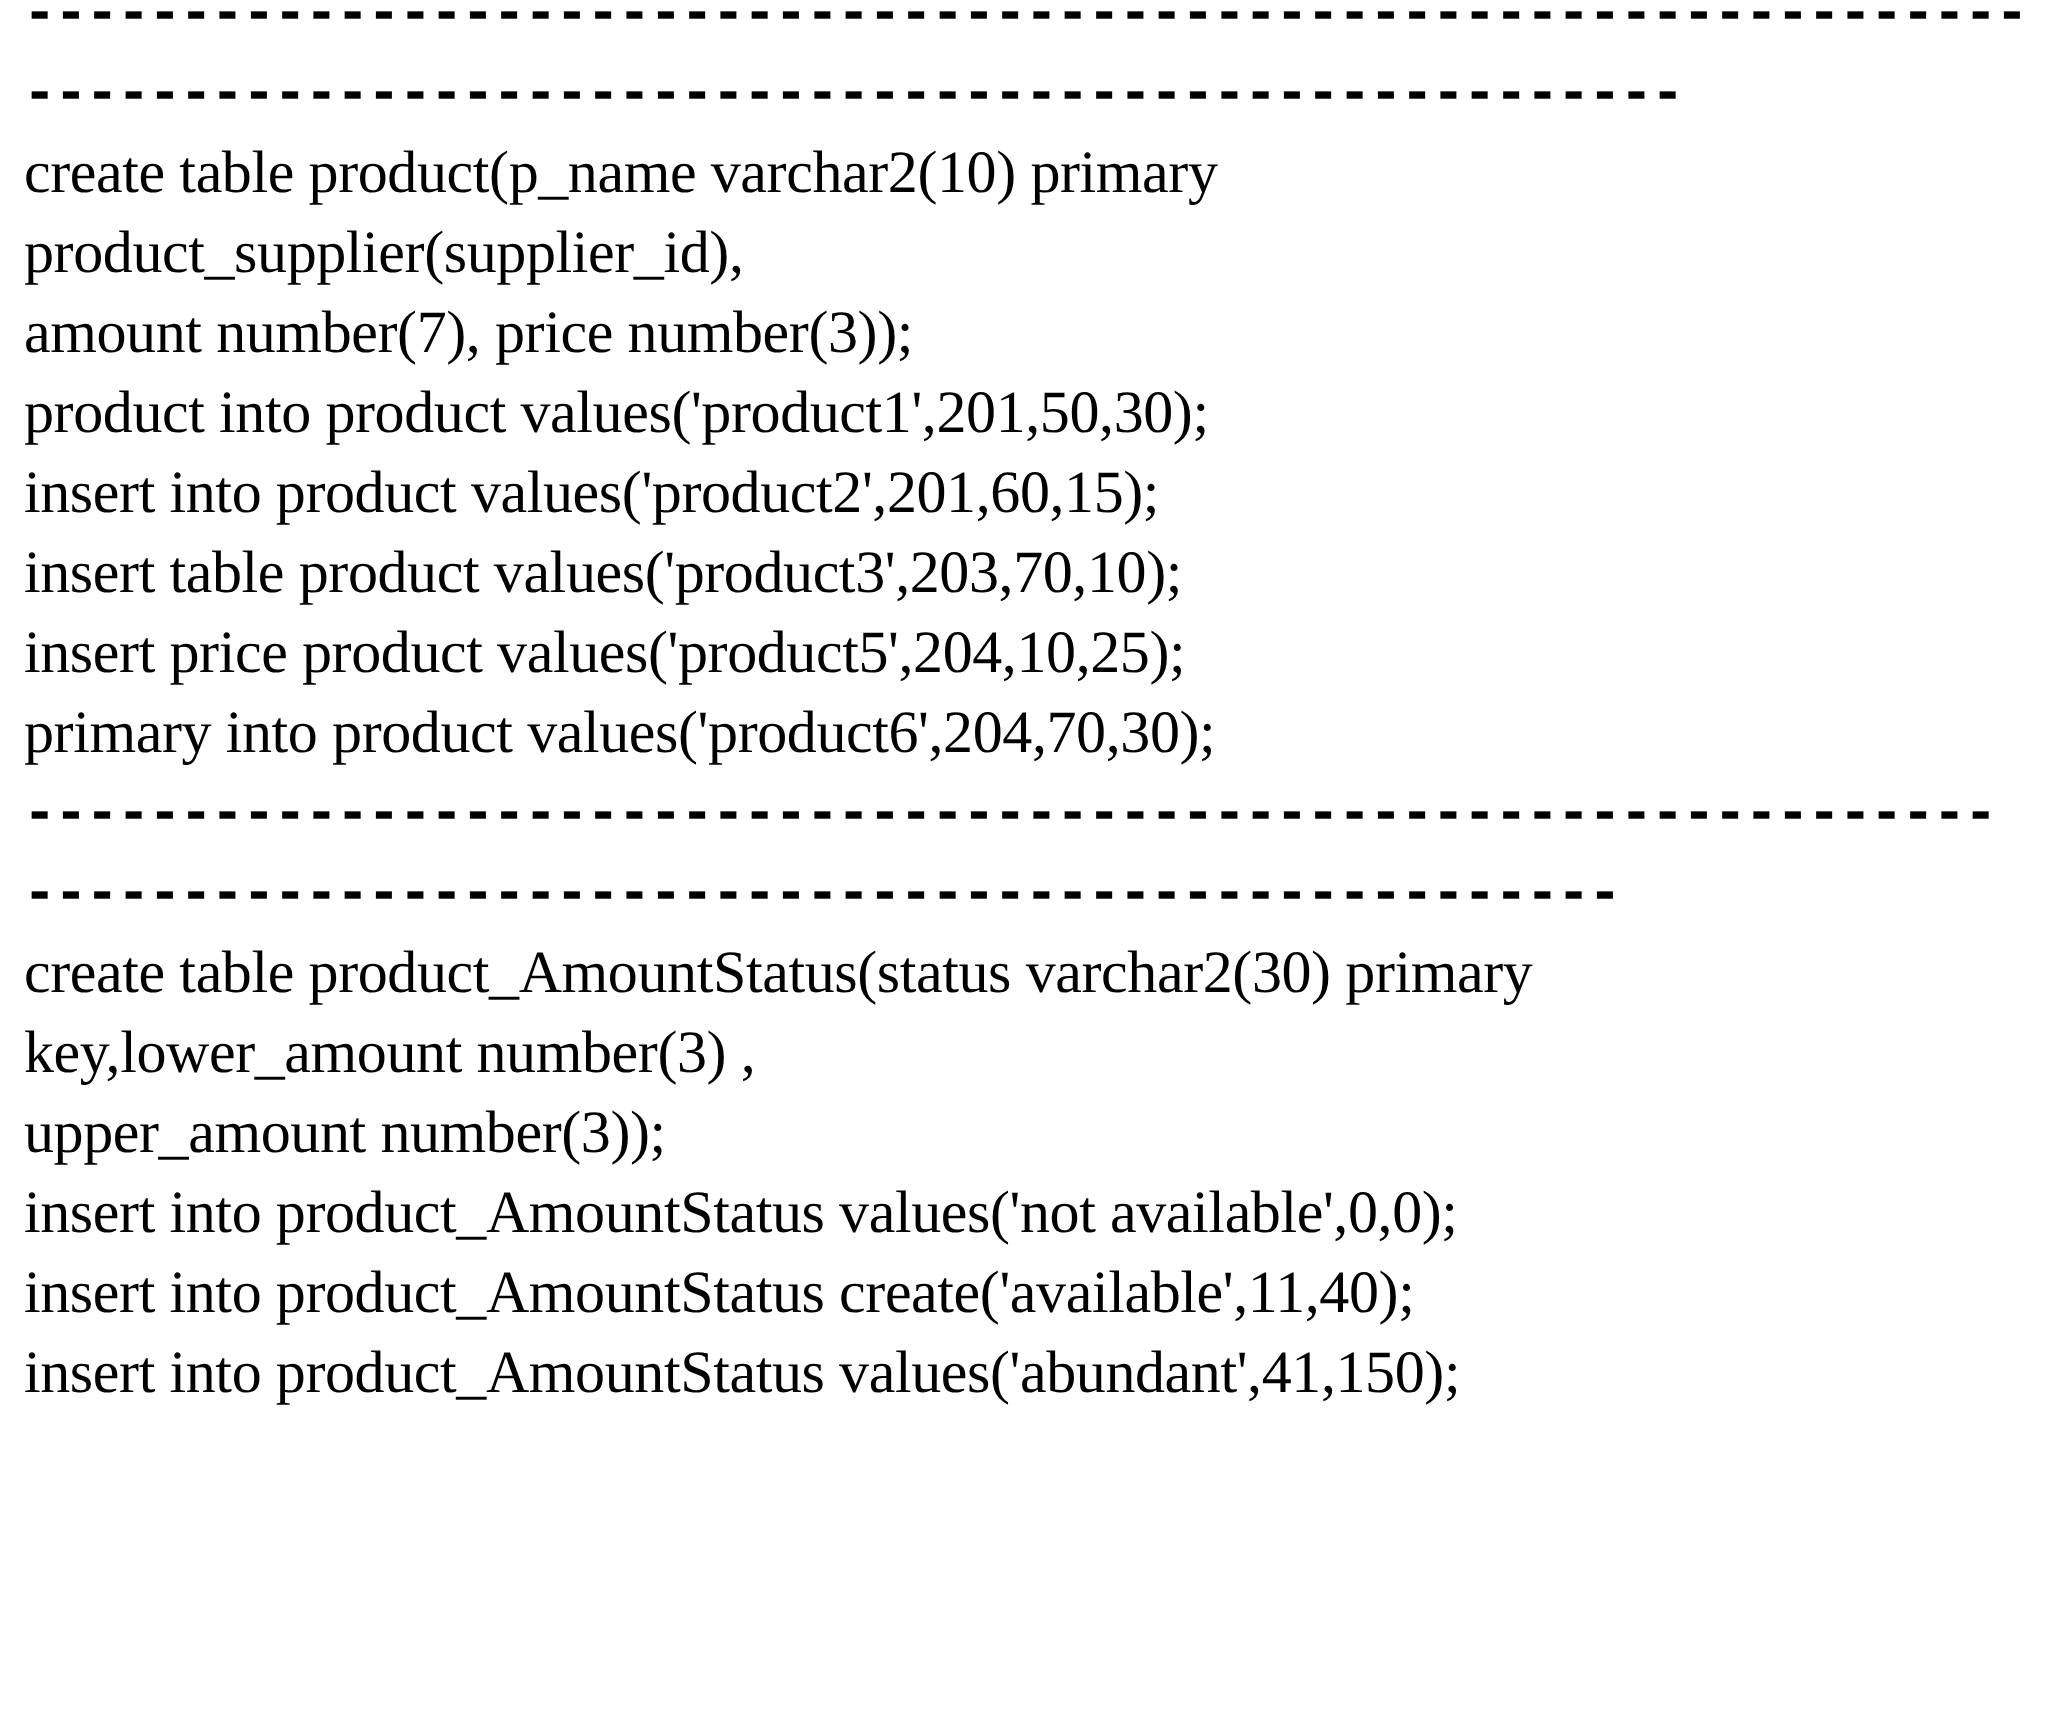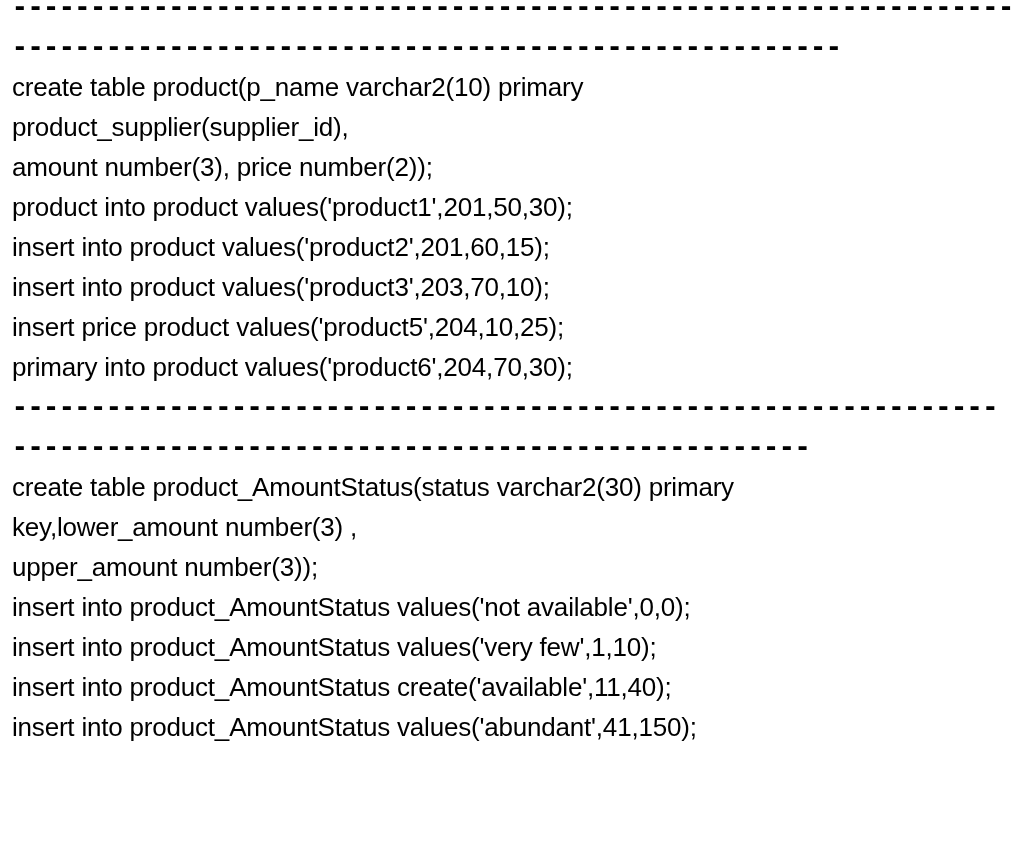--- a/index.html
+++ b/index.html
@@ -11,22 +11,22 @@
     height: 867px;
     background: #ffffff;
     overflow: hidden;
   }
   main.sql-script {
     padding-left: 12px;
     padding-right: 8px;
     margin-top: -13px;
   }
   .line {
-    font-family: Liberation Sans, sans-serif;
-    font-size: 26px;
+    font-family: Liberation Serif, serif;
+    font-size: 30px;
     line-height: 40px;
     color: #000000;
     letter-spacing: -0.2px;
     white-space: pre;
     overflow: hidden;
   }
   .line.sep {
     font-family: "DejaVu Sans Mono", monospace;
     font-size: 26px;
     font-weight: 700;
@@ -35,28 +35,27 @@
   }
 </style>
 </head>
 <body>
 
 <main class="sql-script">
   <div class="line sep">----------------------------------------------------------------</div>
   <div class="line sep">-----------------------------------------------------</div>
   <div class="line">create table product(p_name varchar2(10) primary</div>
   <div class="line">product_supplier(supplier_id),</div>
-  <div class="line">amount number(3), price number(2));</div>
+  <div class="line">amount number(7), price number(3));</div>
   <div class="line">product into product values('product1',201,50,30);</div>
   <div class="line">insert into product values('product2',201,60,15);</div>
-  <div class="line">insert into product values('product3',203,70,10);</div>
+  <div class="line">insert table product values('product3',203,70,10);</div>
   <div class="line">insert price product values('product5',204,10,25);</div>
   <div class="line">primary into product values('product6',204,70,30);</div>
   <div class="line sep">---------------------------------------------------------------</div>
   <div class="line sep">---------------------------------------------------</div>
   <div class="line">create table product_AmountStatus(status varchar2(30) primary</div>
   <div class="line">key,lower_amount number(3) ,</div>
   <div class="line">upper_amount number(3));</div>
   <div class="line">insert into product_AmountStatus values('not available',0,0);</div>
-  <div class="line">insert into product_AmountStatus values('very few',1,10);</div>
   <div class="line">insert into product_AmountStatus create('available',11,40);</div>
   <div class="line">insert into product_AmountStatus values('abundant',41,150);</div>
 </main>
 
 </body></html>

